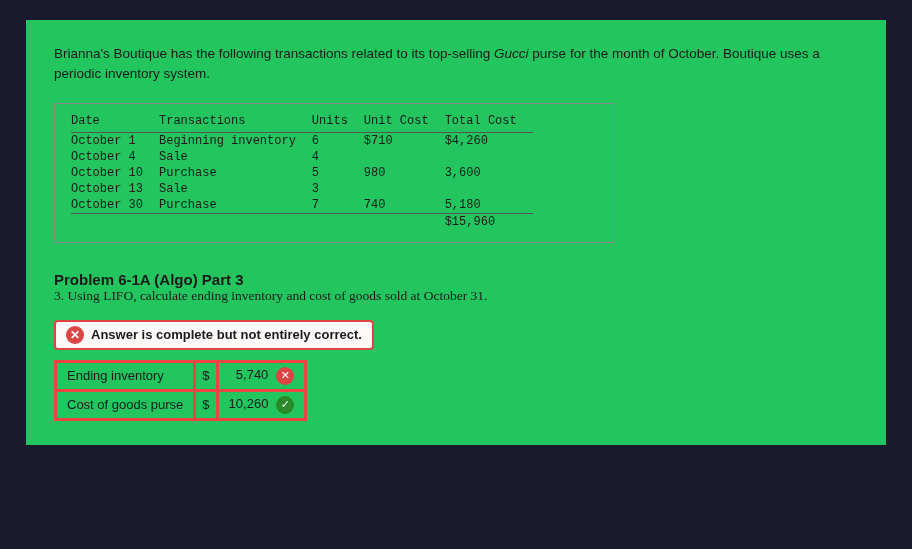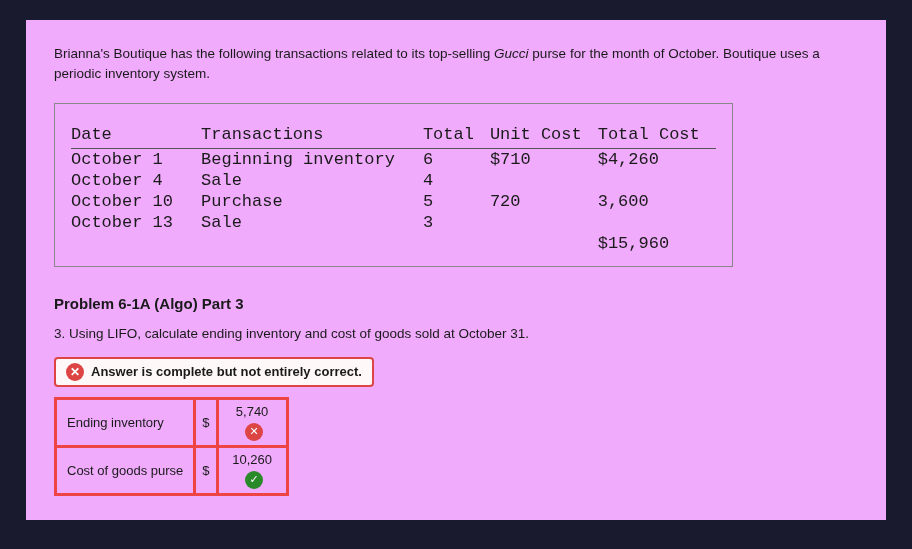--- a/index.html
+++ b/index.html
@@ -15,21 +15,21 @@
       color: #e0e0e0;
       width: 912px;
       min-height: 549px;
       display: flex;
       justify-content: center;
       align-items: flex-start;
       padding: 20px;
     }
 
     .page-container {
-      background-color: #f0abfc;
+      background-color: #22c55e;
       color: #1a1a1a;
       width: 860px;
       padding: 24px 28px;
       font-family: 'Courier New', Courier, monospace;
     }
 
     .intro-text {
       font-size: 13px;
       line-height: 1.5;
       margin-bottom: 18px;
@@ -45,56 +45,54 @@
       border: 1px solid #888;
       padding: 10px 16px 12px 16px;
       margin-bottom: 24px;
       display: inline-block;
       min-width: 560px;
     }
 
     .transactions-table {
       border-collapse: collapse;
       font-family: 'Courier New', Courier, monospace;
-      font-size: 17px;
-      margin-top: 11px;
+      font-size: 12px;
     }
 
     .transactions-table th {
       text-align: left;
       font-weight: normal;
       padding: 0 16px 4px 0;
       border-bottom: 1px solid #555;
       white-space: nowrap;
     }
 
     .transactions-table th.right {
       text-align: left;
     }
 
     .transactions-table td {
-      padding: 1px 28px 1px 0;
+      padding: 1px 16px 1px 0;
       vertical-align: top;
       white-space: nowrap;
     }
 
     .transactions-table td.right {
       text-align: left;
     }
 
     .problem-title {
       font-family: Arial, sans-serif;
       font-weight: bold;
       font-size: 15px;
-      margin-bottom: 14px;
       color: #1a1a1a;
     }
 
     .problem-question {
-      font-family: Liberation Sans, sans-serif;
+      font-family: Liberation Serif, serif;
       font-size: 13.5px;
       margin-bottom: 16px;
       color: #1a1a1a;
     }
 
     .answer-status-box {
       display: inline-flex;
       align-items: center;
       border: 2px solid #d44;
       border-radius: 4px;
@@ -165,44 +163,43 @@
       height: 18px;
       border-radius: 50%;
       background-color: #d44;
       color: white;
       font-size: 11px;
       margin-left: 4px;
     }
 
     .value-with-icon {
       display: flex;
-      align-items: center;
+      align-items: flex-start;
       justify-content: flex-end;
       gap: 4px;
-      flex-direction: column;
     }
   </style>
 </head>
 <body>
 
 <div class="page-container">
 
   
   <p class="intro-text">
     <span>Brianna's Boutique has the following transactions related to its top-selling </span><em>Gucci</em><span> purse for the month of October. Boutique uses a periodic inventory system.</span>
   </p>
 
   
   <div class="transactions-table-wrapper">
     <table class="transactions-table">
       <thead>
         <tr>
           <th>Date</th>
           <th>Transactions</th>
-          <th>Total</th>
+          <th>Units</th>
           <th class="right">Unit Cost</th>
           <th class="right">Total Cost</th>
         </tr>
       </thead>
       <tbody id="table-body">
       <tr>
       <td>October 1</td>
       <td>Beginning inventory</td>
       <td>6</td>
       <td class="right">$710</td>
@@ -212,29 +209,36 @@
       <td>October 4</td>
       <td>Sale</td>
       <td>4</td>
       <td class="right"></td>
       <td class="right"></td>
     </tr>
           <tr>
       <td>October 10</td>
       <td>Purchase</td>
       <td>5</td>
-      <td class="right">720</td>
+      <td class="right">980</td>
       <td class="right">3,600</td>
     </tr>
           <tr>
       <td>October 13</td>
       <td>Sale</td>
       <td>3</td>
       <td class="right"></td>
       <td class="right"></td>
+    </tr>
+          <tr>
+      <td style="border-bottom: 1px solid rgb(85, 85, 85);">October 30</td>
+      <td style="border-bottom: 1px solid rgb(85, 85, 85);">Purchase</td>
+      <td style="border-bottom: 1px solid rgb(85, 85, 85);">7</td>
+      <td class="right" style="border-bottom: 1px solid rgb(85, 85, 85);">740</td>
+      <td class="right" style="border-bottom: 1px solid rgb(85, 85, 85);">5,180</td>
     </tr>
           <tr>
     <td colspan="4"></td>
     <td class="right" style="font-weight:normal;">$15,960</td>
   </tr>
         </tbody>
     </table>
   </div>
 
   

